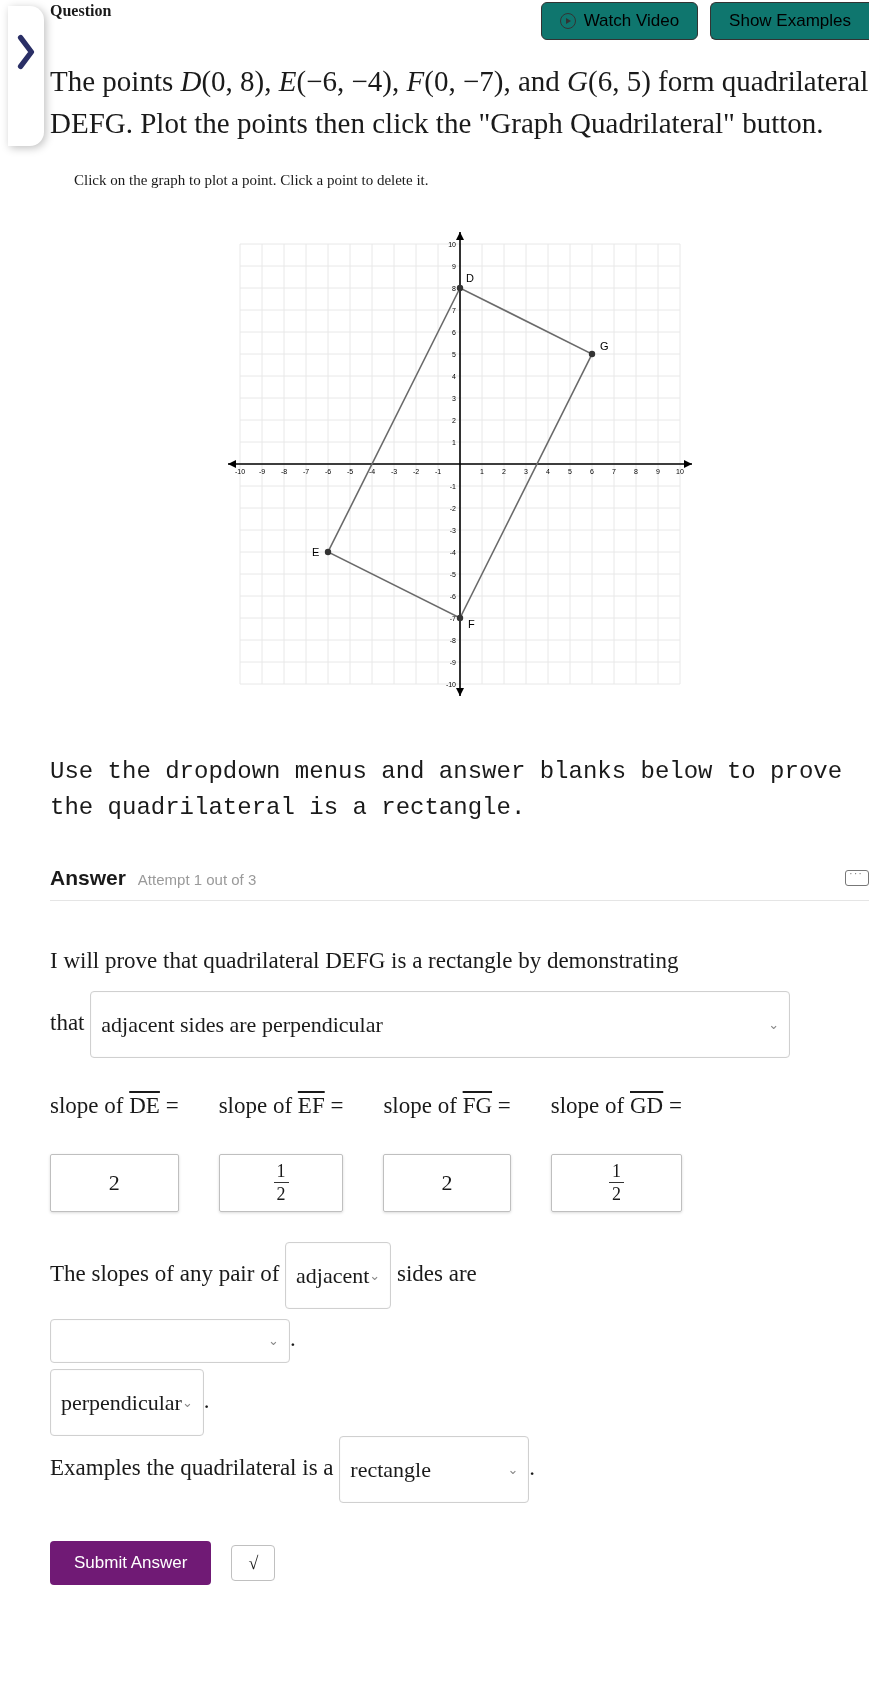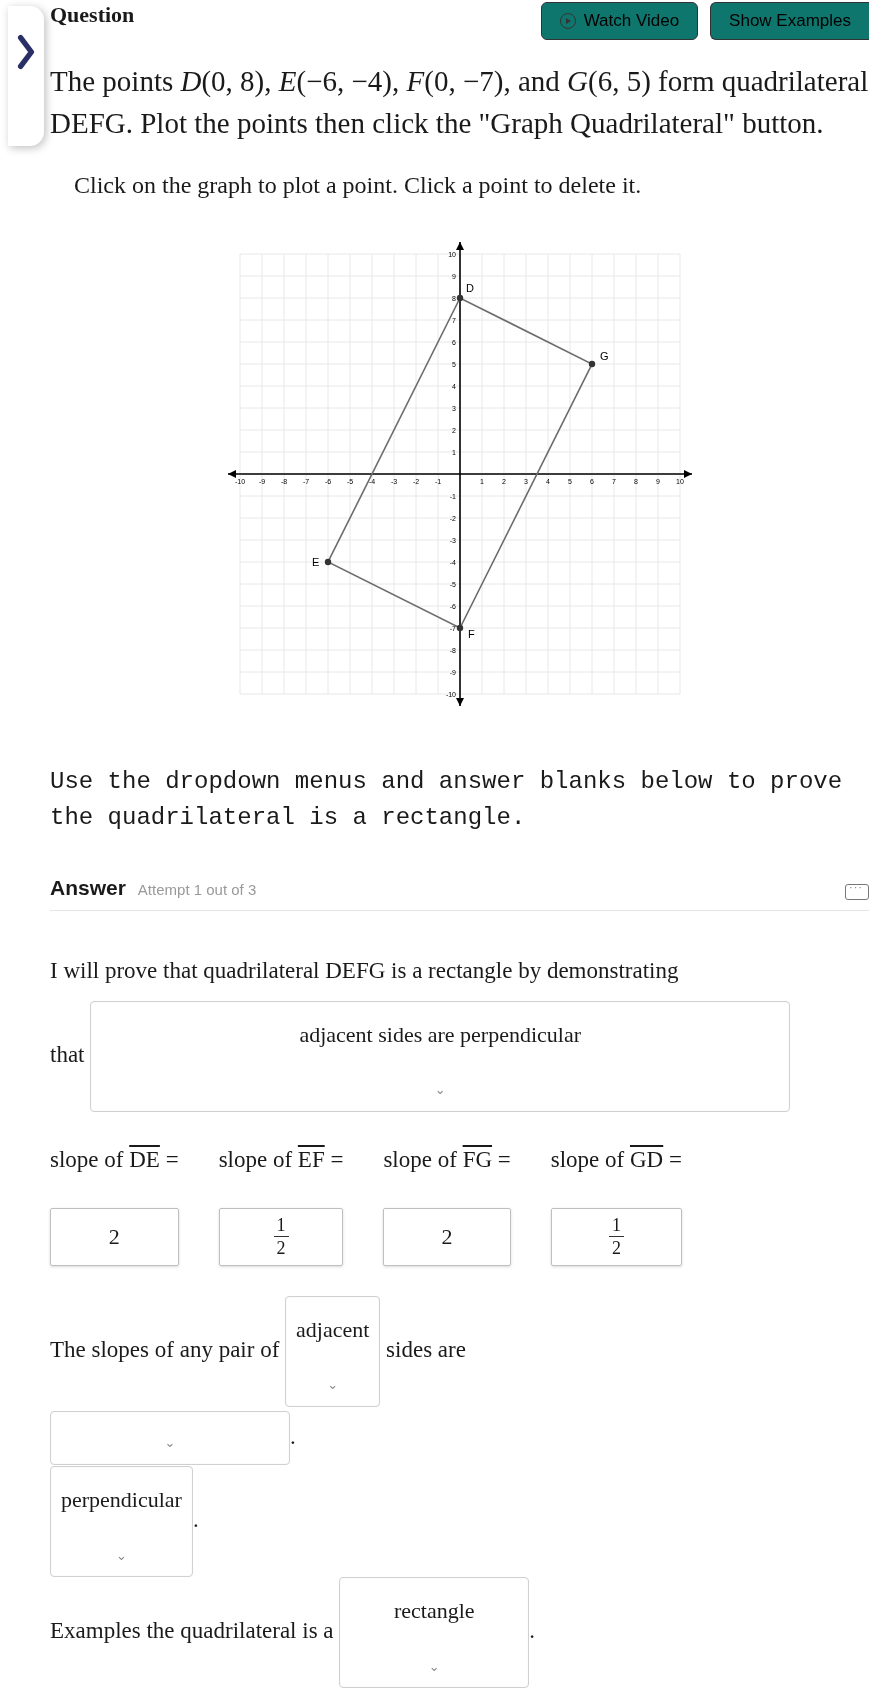--- a/index.html
+++ b/index.html
@@ -11,21 +11,21 @@
     position: relative;
   }
   .content { padding: 0 10px 40px 50px; }
   .header-row {
     display: flex;
     align-items: flex-start;
     justify-content: space-between;
     margin-bottom: 20px;
     padding-top: 2px;
   }
-  .q-title { font-weight: bold; font-size: 22px; }
+  .q-title { font-weight: bold; font-size: 16px; }
   .header-buttons { display: flex; gap: 12px; }
   .btn-outline {
     border: 1.5px solid #333;
     border-radius: 6px;
     padding: 8px 18px;
     font-family: Arial, sans-serif;
     font-size: 17px;
     background: #0f766e;
     display: flex;
     align-items: center;
@@ -62,31 +62,31 @@
     cursor: pointer;
   }
   .chevron-tab svg { width: 22px; height: 36px; }
   .prompt {
     font-size: 29px;
     line-height: 1.45;
     margin-bottom: 28px;
   }
   .prompt .mi { font-style: italic; }
   .instr {
-    font-size: 24px;
+    font-size: 15px;
     margin: 10px 0 25px 24px;
   }
   .graph-wrap { display: flex; justify-content: center; margin-bottom: 40px; }
   svg.graph { width: 500px; height: 500px; }
   .axis-num { font-size: 7px; font-family: Arial, sans-serif; }
   .pt-label { font-size: 11px; font-family: Arial, sans-serif; }
   .proof-intro { font-size: 24px; line-height: 1.5; margin: 0 0 40px 0; font-family: Liberation Mono, monospace; }
   .answer-bar {
     display: flex;
-    align-items: flex-end;
+    align-items: center;
     justify-content: space-between;
     border-bottom: 1px solid #e5e5e5;
     padding-bottom: 10px;
     margin-bottom: 30px;
   }
   .answer-bar .label { font-weight: bold; font-size: 21px; font-family: Arial, sans-serif; }
   .answer-bar .attempt { font-family: Arial, sans-serif; font-size: 15px; color: #9a9a9a; margin-left: 8px; }
   .keypad-icon {
     width: 24px; height: 16px;
     border: 1.5px solid #777;
@@ -107,23 +107,21 @@
     align-items: center;
     border: 1px solid #d0d0d0;
     border-radius: 4px;
     background: #fff;
     padding: 4px 10px;
     font-size: 22px;
     font-family: Georgia, serif;
     cursor: pointer;
     vertical-align: middle;
     box-shadow: inset 0 0 2px rgba(0,0,0,.05);
-    gap: 10px;
     min-height: 36px;
-    flex-direction: column;
   }
   .dd.wide { width: 700px; justify-content: space-between; }
   .dd.med { width: 240px; justify-content: space-between; }
   .dd.med2 { width: 190px; justify-content: space-between; }
   .dd .chev { font-size: 13px; color: #888; }
   .slopes-row {
     display: flex;
     gap: 40px;
     margin: 18px 0 0 0;
     flex-wrap: wrap;

